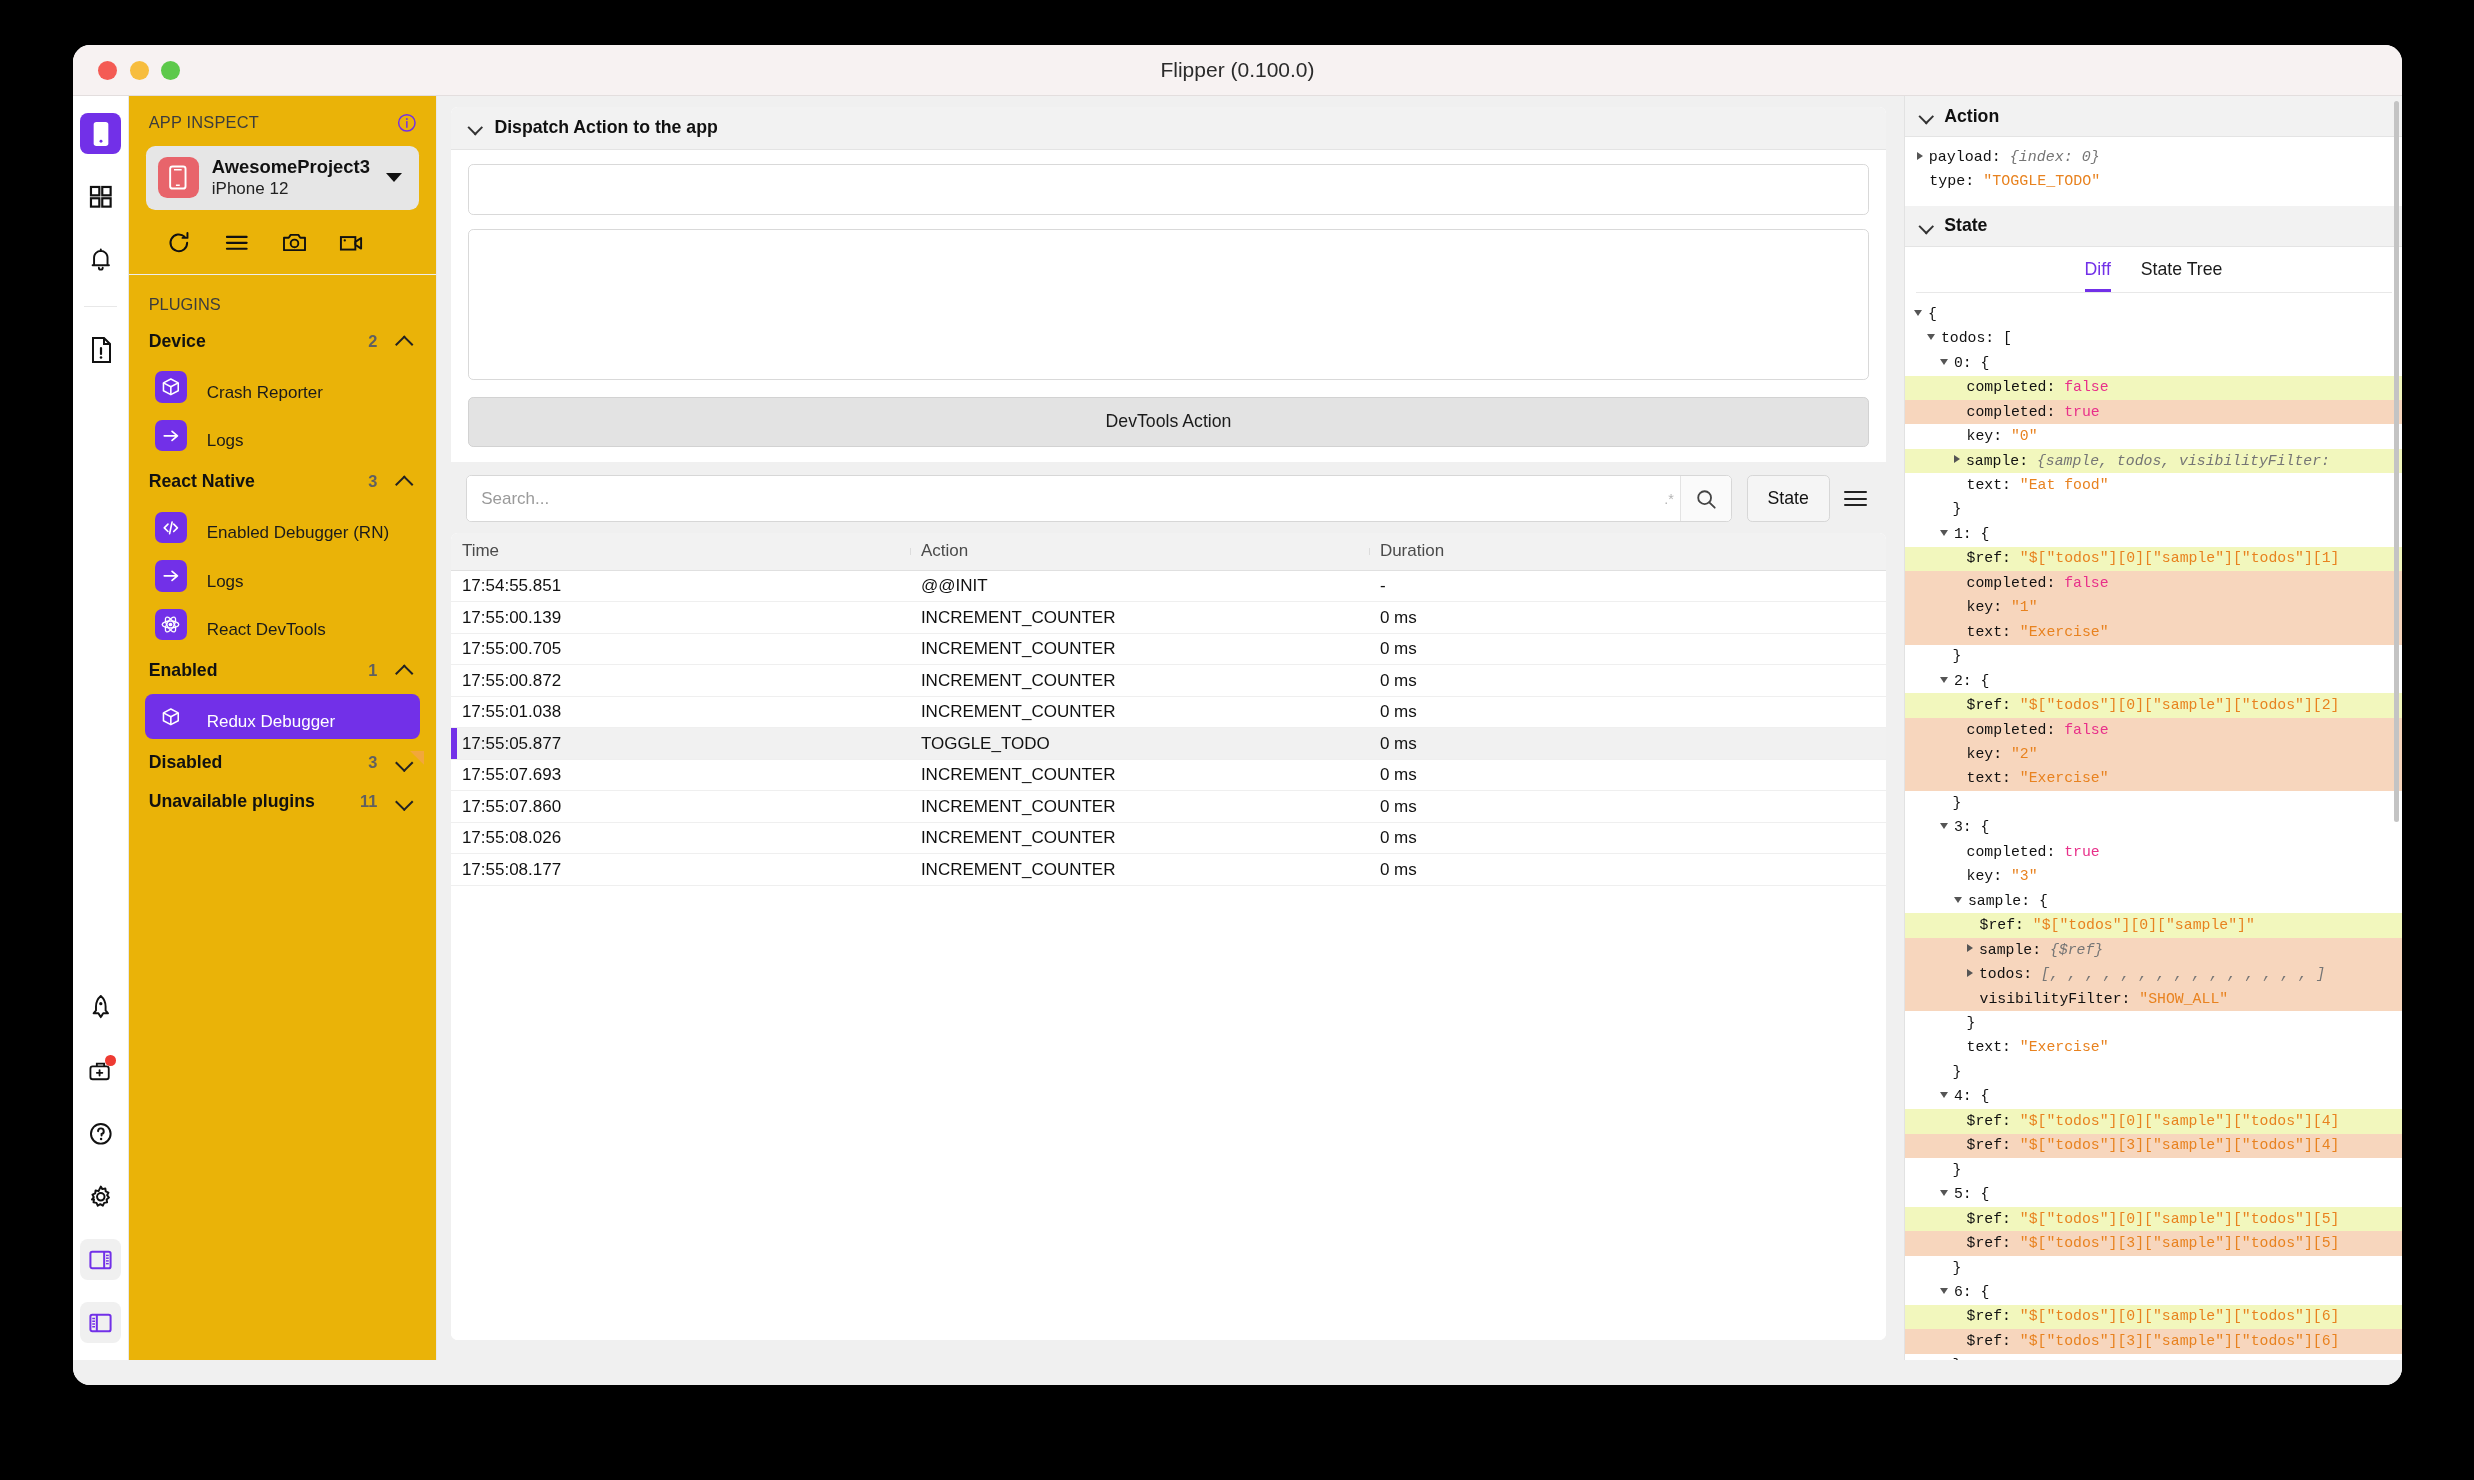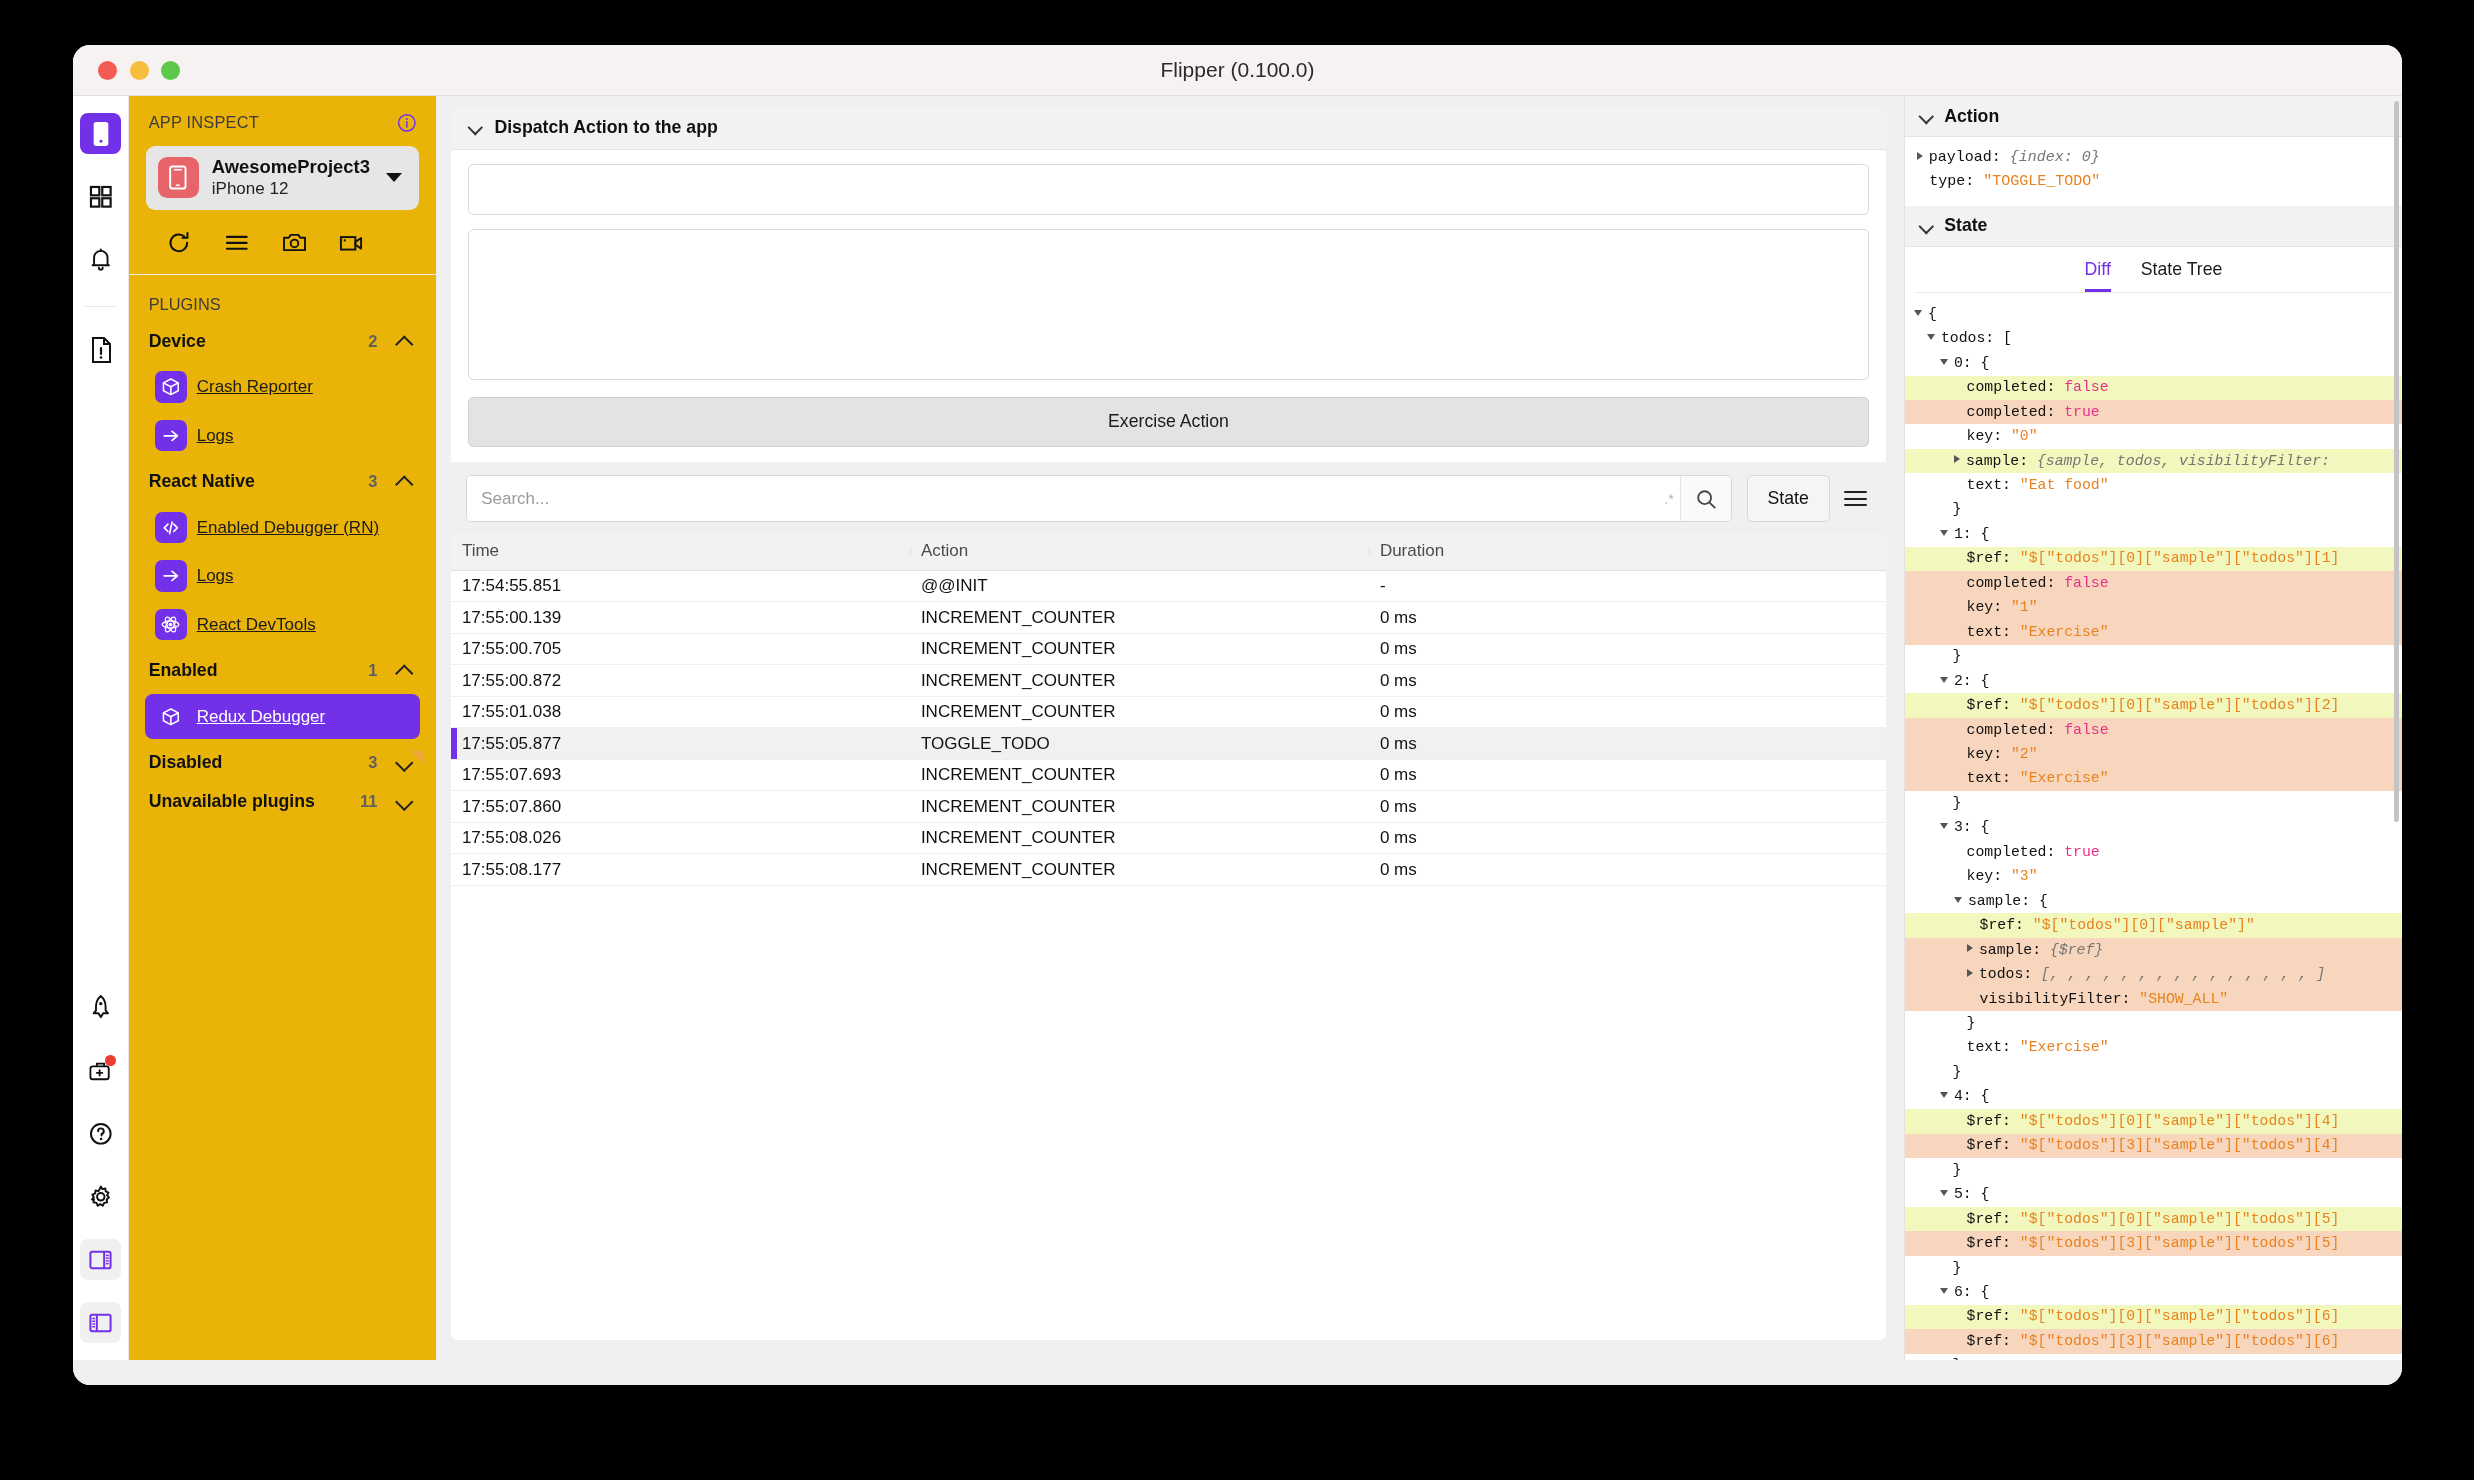--- a/index.html
+++ b/index.html
@@ -117,24 +117,24 @@
     border-left: 2.6px solid #222; border-top: 2.6px solid #222;
     transform: rotate(45deg);
   }
   .chev.down::before { transform: rotate(225deg); top: -0.7px; }
   .orange-flag {
     position: absolute; right: 11.8px; top: 7.9px;
     width: 14.4px; height: 14.4px; background: #f2a73b;
     clip-path: polygon(0 0, 100% 0, 100% 100%);
   }
   .plug-item {
-    display: flex; align-items: center; gap: 10px;
+    display: flex; align-items: flex-end; gap: 20px;
     margin: 3.9px 15.7px; padding: 6.6px 10.5px;
     border-radius: 7.9px;
-    font-size: 17px; color: #1b1b1b; text-decoration: underline;
+    font-size: 17px; color: #1b1b1b;
   }
   .plug-item.selected { background: #7230e8; color: #fff; }
   .plug-ico {
     width: 31.5px; height: 31.5px; border-radius: 7.2px; background: #7230e8;
     display: flex; align-items: center; justify-content: center; flex: 0 0 31.5px;
   }
   .plug-item.selected .plug-ico { background: transparent; }
 
   
   .center {
@@ -527,21 +527,21 @@
       <div class="center">
 
         <div class="panel">
           <div class="panel-head">
             <span class="caret-sm"></span>
             <span>Dispatch Action to the app</span>
           </div>
           <div class="dispatch-body">
             <input class="inp-one" placeholder="" style="">
             <textarea class="inp-area" placeholder="" style=""></textarea>
-            <button class="dispatch-btn">Exercise Action</button>
+            <button class="dispatch-btn">DevTools Action</button>
           </div>
         </div>
 
         <div class="search-row">
           <div class="search-wrap">
             <input class="search-inp" placeholder="Search..." style="">
             <span class="search-star">.*</span>
             <span class="search-btn">
               <svg width="22" height="22" viewBox="0 0 24 24">
                   <circle cx="10.5" cy="10.5" r="7" fill="none" stroke="#444" stroke-width="2"></circle>

